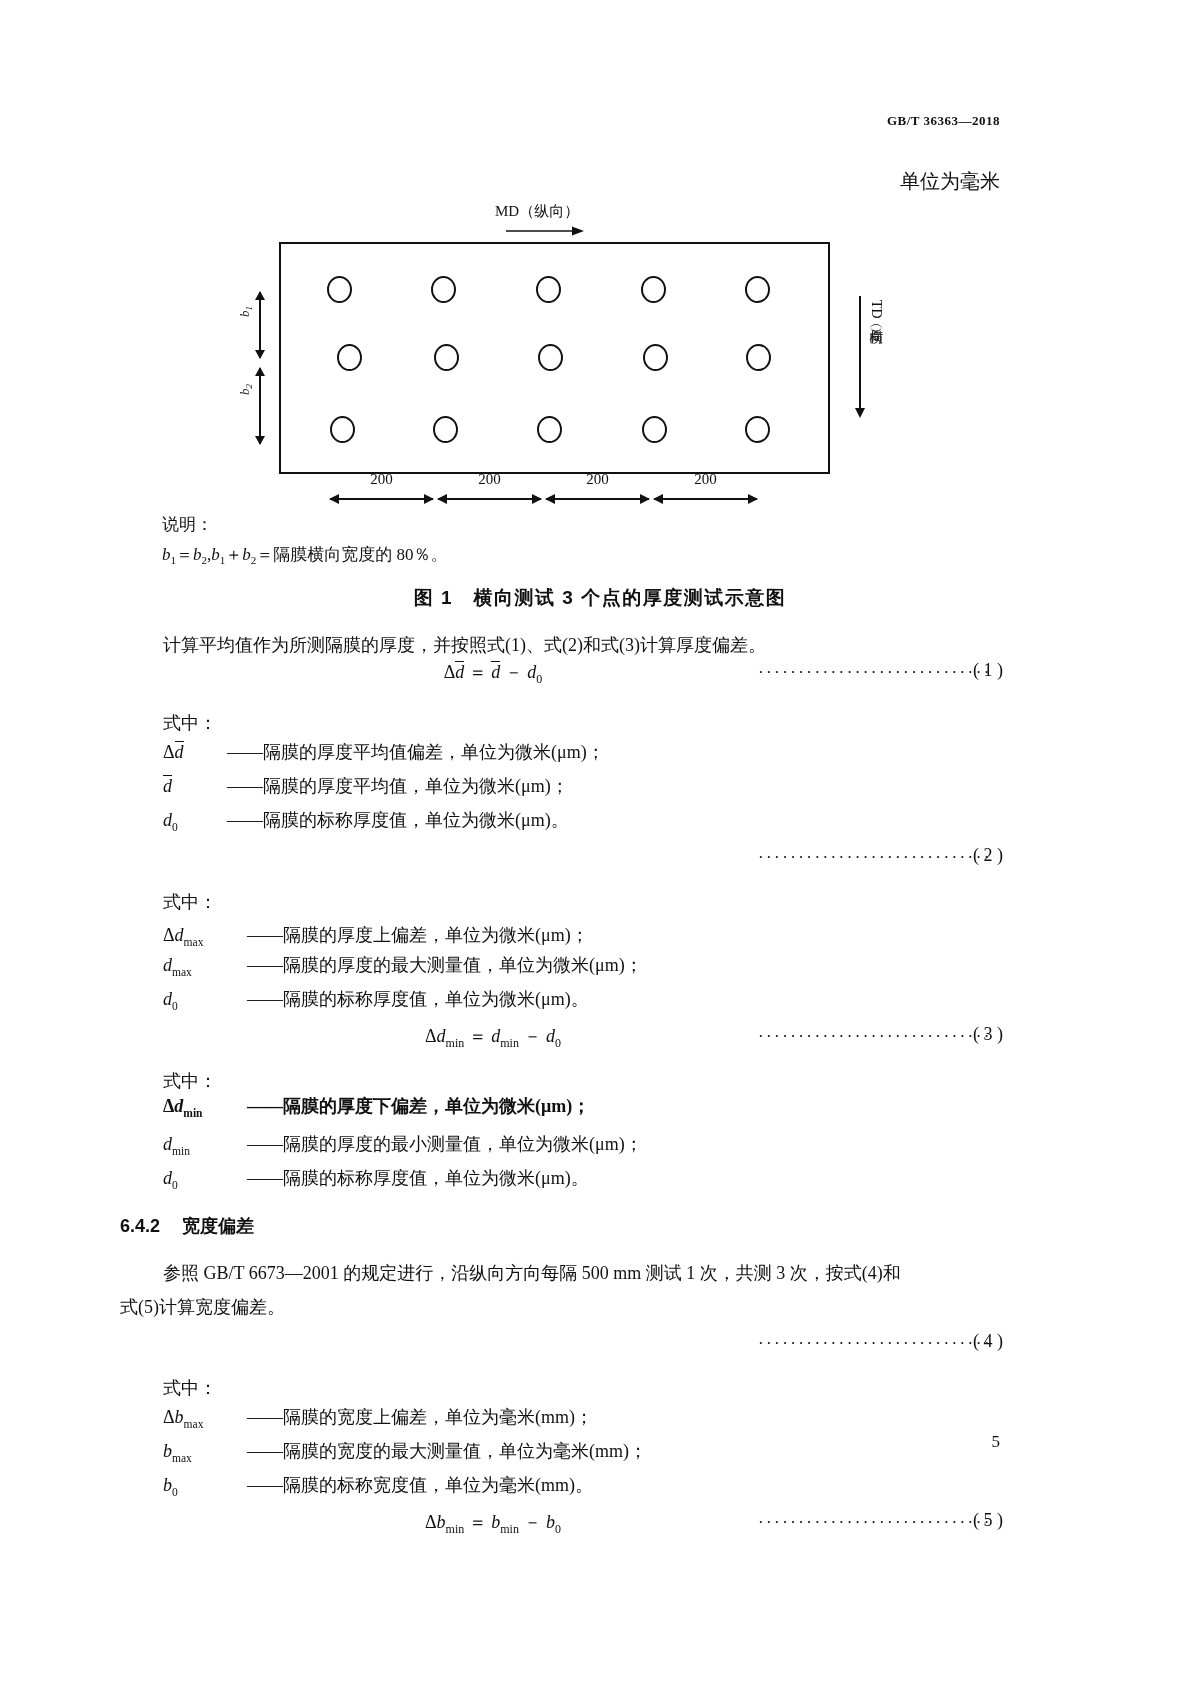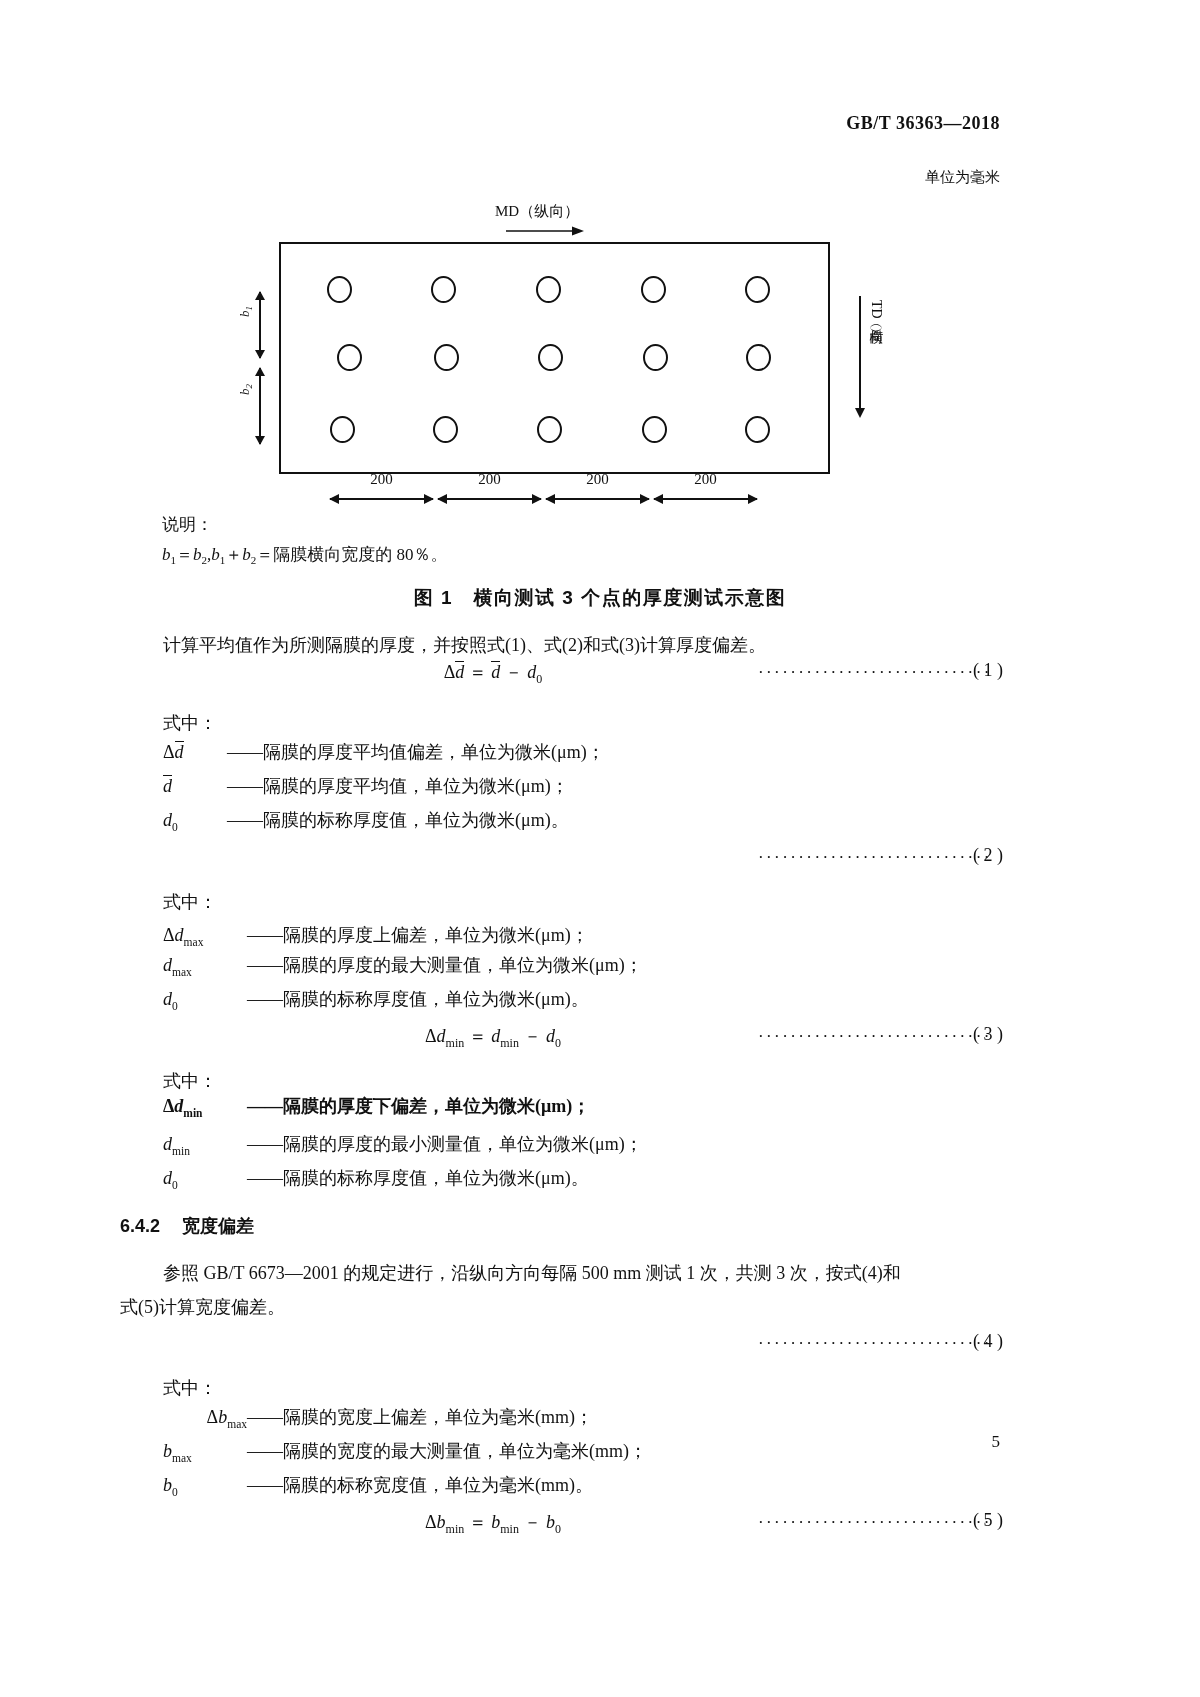--- a/index.html
+++ b/index.html
@@ -19,29 +19,29 @@
     overflow: hidden;
   }
 
   
   .header {
     position: absolute;
     top: 113px;
     right: 200px;
     font-family: "Liberation Serif", serif;
     font-weight: bold;
-    font-size: 18px;
+    font-size: 13px;
     letter-spacing: 0.5px;
     white-space: nowrap;
   }
   .unit-note {
     position: absolute;
     top: 168px;
     right: 200px;
-    font-size: 15px;
+    font-size: 20px;
     white-space: nowrap;
   }
 
   
   .figure {
     position: absolute;
     left: 0;
     top: 196px;
     width: 1200px;
     height: 340px;
@@ -415,21 +415,21 @@
   <div class="para indent" style="top:1256px;">参照 GB/T 6673—2001 的规定进行，沿纵向方向每隔 500 mm 测试 1 次，共测 3 次，按式(4)和</div>
   <div class="para" style="left:120px; top:1290px;">式(5)计算宽度偏差。</div>
 
   <div class="eq-row" style="top:1331px;">
     <div class="eq-dots">·····························</div>
     <div class="eq-num">( 4 )</div>
   </div>
 
   <div class="para flush" style="top:1371px;">式中：</div>
 
-  <div class="def-line" style="top:1405px;"><span class="sym" style="width:84px;text-align:right;">Δ<i>b</i><sub>max</sub></span><span>——隔膜的宽度上偏差，单位为毫米(mm)；</span></div>
+  <div class="def-line" style="top:1405px;"><span class="sym" style="width:84px;">Δ<i>b</i><sub>max</sub></span><span>——隔膜的宽度上偏差，单位为毫米(mm)；</span></div>
   <div class="def-line" style="top:1439px;"><span class="sym" style="width:84px;"><i>b</i><sub>max</sub></span><span>——隔膜的宽度的最大测量值，单位为毫米(mm)；</span></div>
   <div class="def-line" style="top:1473px;"><span class="sym" style="width:84px;"><i>b</i><sub>0</sub></span><span>——隔膜的标称宽度值，单位为毫米(mm)。</span></div>
 
   <div class="eq-row" style="top:1510px;">
     <div class="eq-body">
       Δ<i>b</i><sub>min</sub> ＝ <i>b</i><sub>min</sub> － <i>b</i><sub>0</sub>
     </div>
     <div class="eq-dots">·····························</div>
     <div class="eq-num">( 5 )</div>
   </div>

